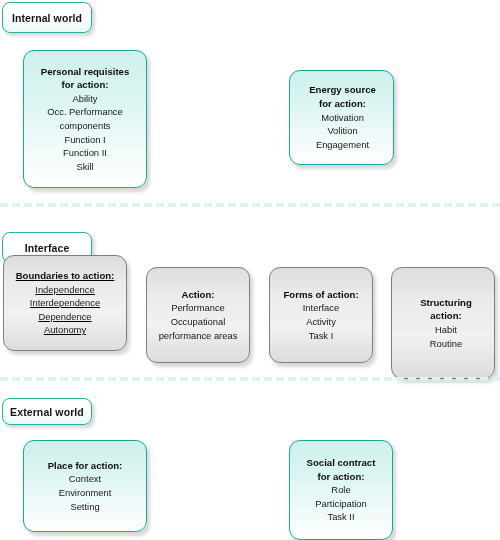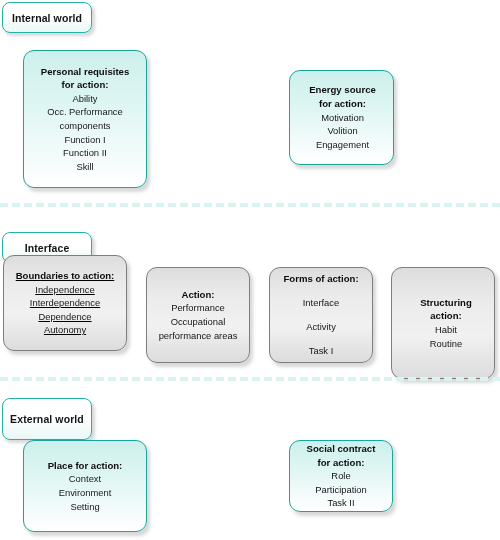--- a/index.html
+++ b/index.html
@@ -125,48 +125,48 @@
     <div class="box-item">Autonomy</div>
   </div>
 
   <div class="box gray" style="left:146px; top:267px; width:104px; height:96px;">
     <div class="box-title">Action:</div>
     <div class="box-item">Performance</div>
     <div class="box-item">Occupational</div>
     <div class="box-item">performance areas</div>
   </div>
 
-  <div class="box gray" style="left:269px; top:267px; width:104px; height:96px;justify-content:space-between;">
+  <div class="box gray" style="left:269px; top:267px; width:104px; height:96px;">
     <div class="box-title">Forms of action:</div>
     <div class="box-item">Interface</div>
     <div class="box-item">Activity</div>
     <div class="box-item">Task I</div>
   </div>
 
   <div class="box gray" style="left:391px; top:267px; width:104px; height:112px;padding-left:12px;">
     <div class="box-title">Structuring</div>
     <div class="box-title">action:</div>
     <div class="box-item">Habit</div>
     <div class="box-item">Routine</div>
   </div>
 
   <div class="divider" style="top:377px;"></div>
 
-  <div class="pill" style="left:2px; top:398px; width:90px; height:42px;">
+  <div class="pill" style="left:2px; top:398px; width:90px; height:27px;">
     <span>External world</span>
   </div>
 
   <div class="box teal" style="left:3px; top:440px; width:124px; height:92px;">
     <div class="box-title">Place for action:</div>
     <div class="box-item">Context</div>
     <div class="box-item">Environment</div>
     <div class="box-item">Setting</div>
   </div>
 
-  <div class="box teal" style="left:269px; top:440px; width:104px; height:72px;">
+  <div class="box teal" style="left:269px; top:440px; width:104px; height:100px;">
     <div class="box-title">Social contract</div>
     <div class="box-title">for action:</div>
     <div class="box-item">Role</div>
     <div class="box-item">Participation</div>
     <div class="box-item">Task II</div>
   </div>
 
 </div>
 
 </body></html>

